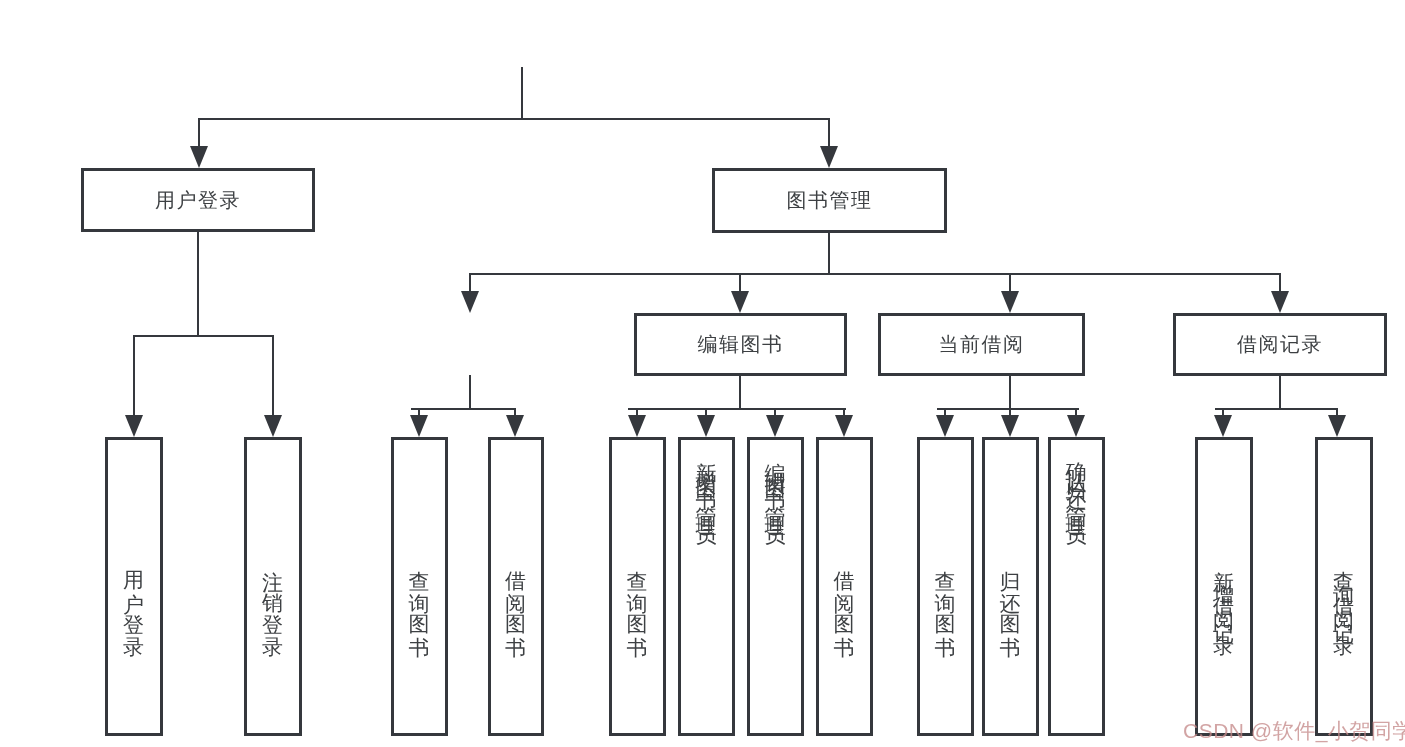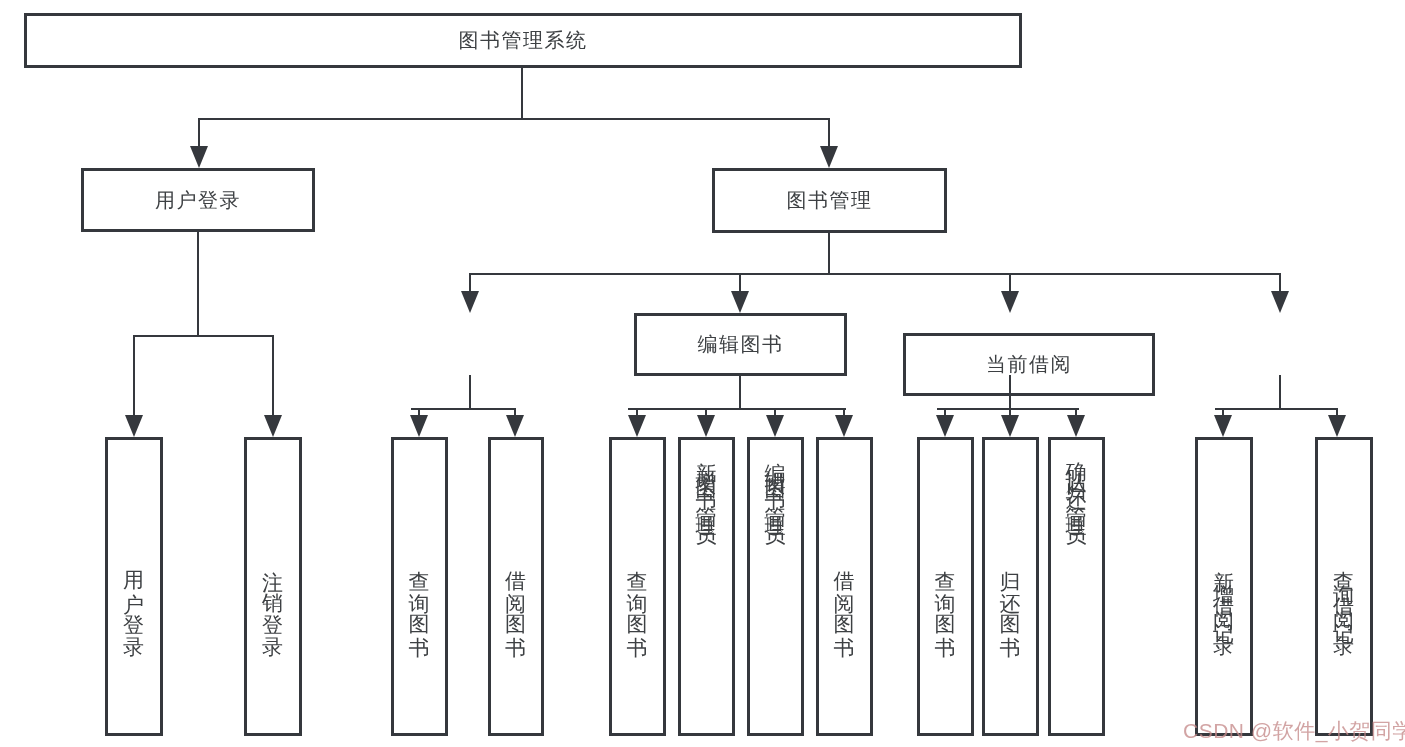--- a/index.html
+++ b/index.html
@@ -31,23 +31,20 @@
     position:absolute;left:1183px;top:717px;z-index:3;
     font-size:21px;letter-spacing:0.5px;white-space:nowrap;
     color:rgba(197,139,139,0.78);
   }
 </style>
 </head>
 <body>
 
 <div class="stage">
 
-  <div class="box" style="left:24px;top:13px;width:998px;height:55px;">
-    <span class="label">图书管理系统</span>
-  </div>
 
   <div class="vline" style="left:521px;top:67px;height:52px;"></div>
   <div class="hline" style="left:198px;top:118px;width:632px;"></div>
   <div class="vline" style="left:198px;top:118px;height:30px;"></div>
   <div class="arrow" style="left:190px;top:146px;"></div>
   <div class="vline" style="left:828px;top:118px;height:30px;"></div>
   <div class="arrow" style="left:820px;top:146px;"></div>
 
   <div class="box" style="left:81px;top:168px;width:234px;height:64px;">
     <span class="label">用户登录</span>
@@ -70,22 +67,25 @@
   <div class="vline" style="left:739px;top:273px;height:20px;"></div>
   <div class="arrow" style="left:731px;top:291px;"></div>
   <div class="vline" style="left:1009px;top:273px;height:20px;"></div>
   <div class="arrow" style="left:1001px;top:291px;"></div>
   <div class="vline" style="left:1279px;top:273px;height:20px;"></div>
   <div class="arrow" style="left:1271px;top:291px;"></div>
 
   <div class="box" style="left:634px;top:313px;width:213px;height:63px;">
     <span class="label">编辑图书</span>
   </div>
-  <div class="box" style="left:903px;top:313px;width:252px;height:63px;margin-top:20px;">
+  <div class="box" style="left:878px;top:313px;width:207px;height:63px;">
     <span class="label">当前借阅</span>
+  </div>
+  <div class="box" style="left:1173px;top:313px;width:214px;height:63px;">
+    <span class="label">借阅记录</span>
   </div>
 
   <div class="vline" style="left:469px;top:375px;height:34px;"></div>
   <div class="hline" style="left:411px;top:408px;width:105px;"></div>
   <div class="vline" style="left:418px;top:408px;height:9px;"></div>
   <div class="arrow" style="left:410px;top:415px;"></div>
   <div class="vline" style="left:514px;top:408px;height:9px;"></div>
   <div class="arrow" style="left:506px;top:415px;"></div>
 
   <div class="vline" style="left:739px;top:375px;height:34px;"></div>

